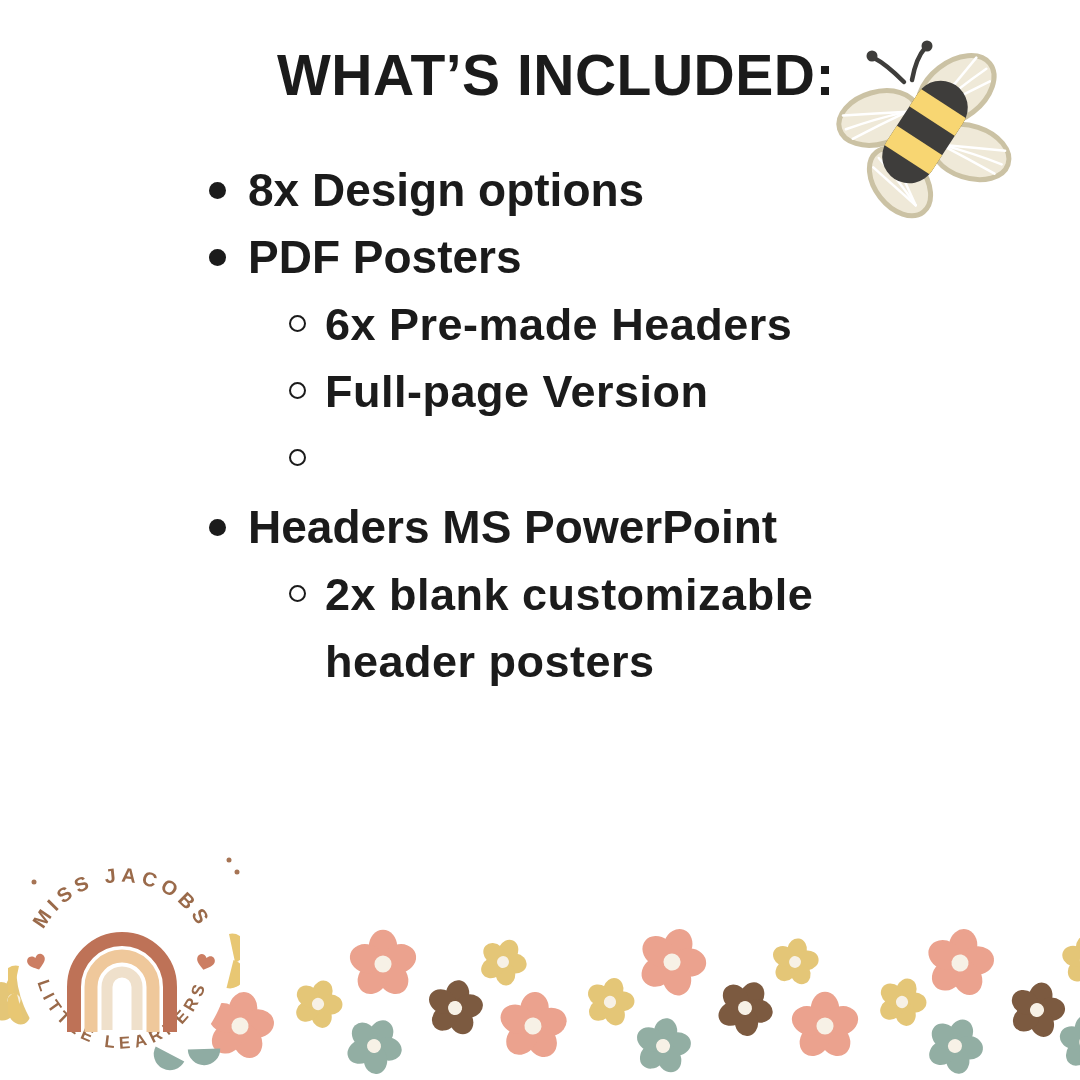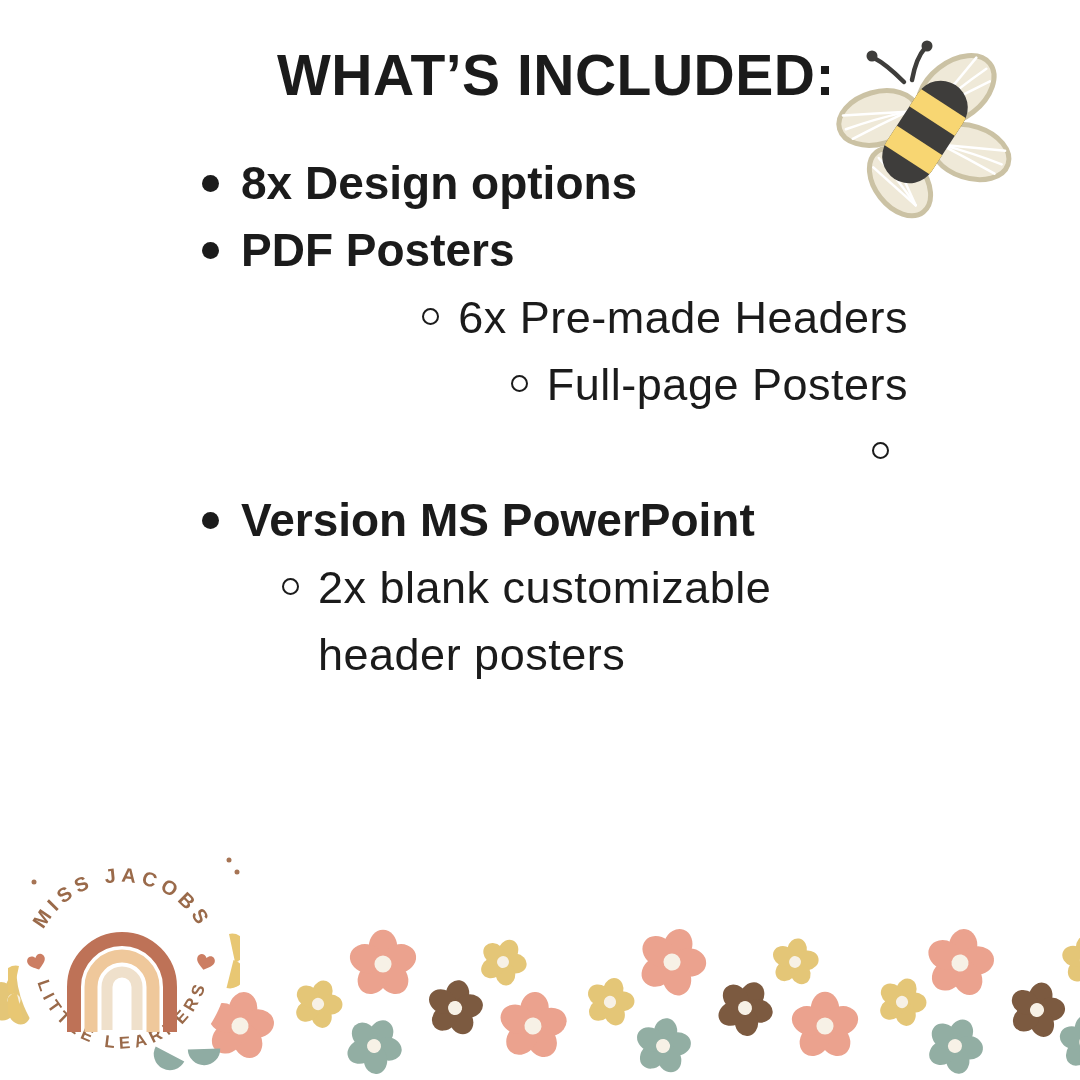--- a/index.html
+++ b/index.html
@@ -13,25 +13,25 @@
   .title {
     position:absolute; top:42px; left:16px; width:1080px;
     text-align:center; font-size:57px; font-weight:bold; letter-spacing:0.5px;
     margin:0;
   }
 
   .bee { position:absolute; left:828px; top:30px; width:190px; height:190px; }
 
   ul.list {
     position:absolute; left:198px; top:146px; width:706px;
-    margin:4px; padding:0; list-style:none;
+    margin:11px; padding:0; list-style:none;
   }
   ul.list li { display:flex; align-items:flex-start; font-size:45px; line-height:67px; }
   ul.list li.l1 { font-weight:bold; font-size:46px; }
-  ul.list li.l2 { margin-left:80px; font-weight:normal; letter-spacing:0.5px;justify-content:flex-end; }
+  ul.list li.l2 { margin-left:80px; font-weight:bold; letter-spacing:0.5px; }
   ul.list li.gap { margin-top:28px; }
   .bullet { flex:0 0 auto; border-radius:50%; }
   .dot    { width:17px; height:17px; background:#1b1b1b; margin:25px 22px 0 0; }
   .circle { width:13px; height:13px; border:2.5px solid #1b1b1b; background:transparent; margin:24px 19px 0 0; }
 
   .flower-border { position:absolute; left:0; top:920px; width:1080px; height:160px; }
   .logo { position:absolute; left:8px; top:852px; width:232px; height:232px; }
   .logo-arc-text { font-family:"Liberation Sans", sans-serif; font-weight:bold; fill:#9a6a4a; }
 </style>
 </head>
@@ -105,28 +105,28 @@
     <li class="l1">
       <span class="bullet dot"></span>
       <span>PDF Posters</span>
     </li>
     <li class="l2">
       <span class="bullet circle"></span>
       <span>6x Pre-made Headers</span>
     </li>
     <li class="l2">
       <span class="bullet circle"></span>
-      <span>Full-page Posters</span>
+      <span>Full-page Version</span>
     </li>
     <li class="l2">
       <span class="bullet circle"></span>
     </li>
     <li class="l1 gap">
       <span class="bullet dot"></span>
-      <span>Version MS PowerPoint</span>
+      <span>Headers MS PowerPoint</span>
     </li>
     <li class="l2">
       <span class="bullet circle"></span>
       <span>2x blank customizable header posters</span>
     </li>
   </ul>
 
   <svg class="flower-border" viewBox="0 0 1080 160" aria-hidden="true">
     <defs>
       <g id="flower-shape">

